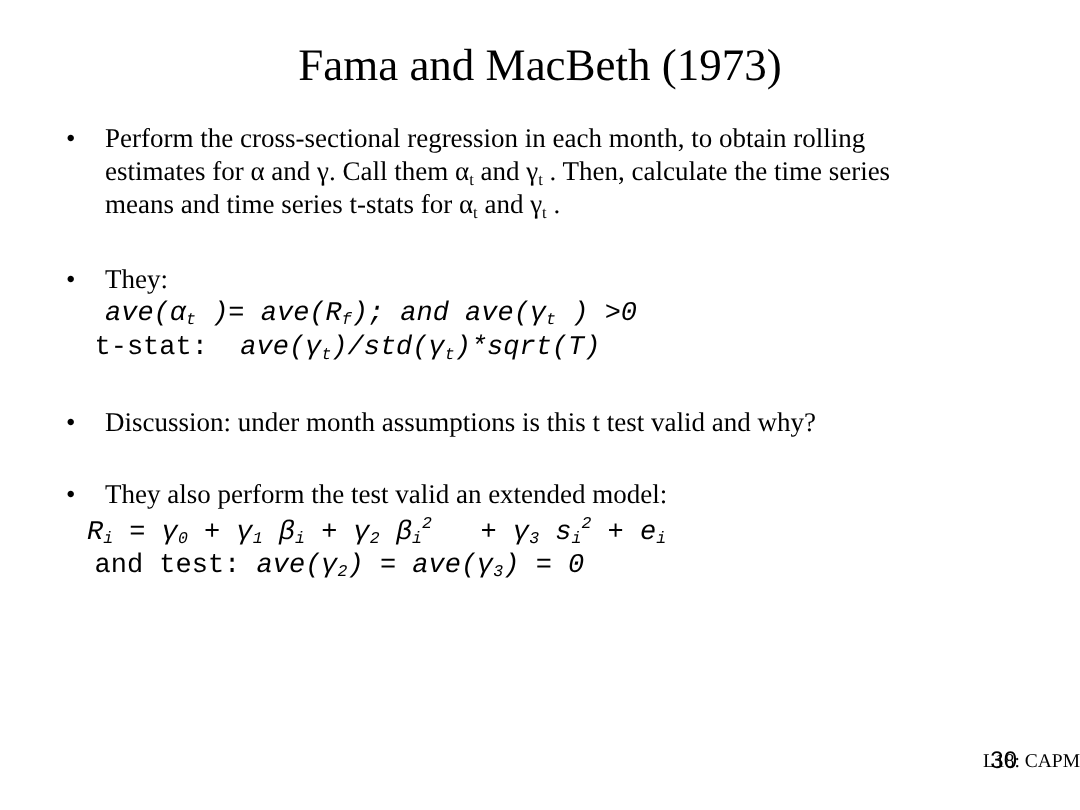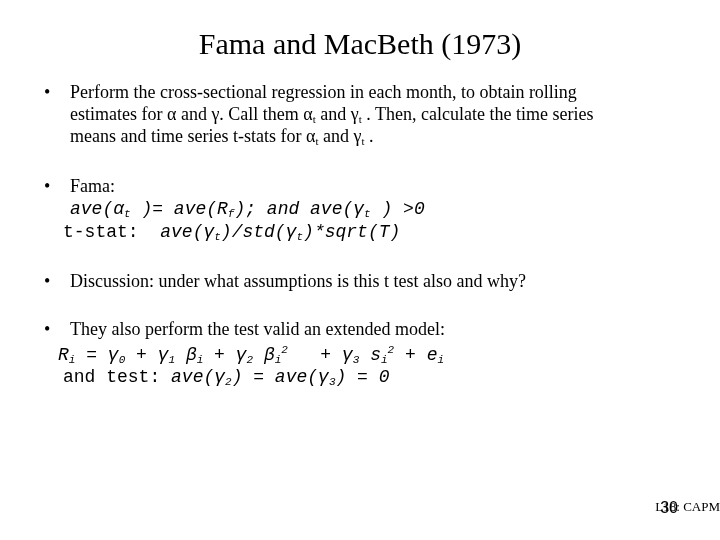--- a/index.html
+++ b/index.html
@@ -34,26 +34,26 @@
 <body>
 
 <div class="title">Fama and MacBeth (1973)</div>
 
 <div class="bullet" style="top:81px">•</div>
 <div class="btext" style="top:81px">Perform the cross-sectional regression in each month, to obtain rolling</div>
 <div class="btext" style="top:103px">estimates for α and γ. Call them α<sub>t</sub> and γ<sub>t</sub> . Then, calculate the time series</div>
 <div class="btext" style="top:125px">means and time series t-stats for α<sub>t</sub> and γ<sub>t</sub> .</div>
 
 <div class="bullet" style="top:175px">•</div>
-<div class="btext" style="top:175px">Fama:</div>
+<div class="btext" style="top:175px">They:</div>
 <div class="line" style="left:70px; top:198px"><i>ave(α<sub>t</sub> )= ave(R<sub>f</sub>); and ave(γ<sub>t</sub> ) &gt;0</i></div>
 <div class="line" style="left:63px; top:221px"><span>t-stat:</span>&nbsp; <i>ave(γ<sub>t</sub>)/std(γ<sub>t</sub>)*sqrt(T)</i></div>
 
 <div class="bullet" style="top:270px">•</div>
-<div class="btext" style="top:270px">Discussion: under what assumptions is this t test also and why?</div>
+<div class="btext" style="top:270px">Discussion: under month assumptions is this t test valid and why?</div>
 
 <div class="bullet" style="top:318px">•</div>
 <div class="btext" style="top:318px">They also perform the test valid an extended model:</div>
 <div class="line" style="left:58px; top:344px"><i>R<sub>i</sub></i> = <i>γ<sub>0</sub></i> + <i>γ<sub>1</sub> β<sub>i</sub></i> + <i>γ<sub>2</sub> β<sub>i</sub><sup>2</sup></i> &nbsp; + <i>γ<sub>3</sub> s<sub>i</sub><sup>2</sup></i> + <i>e<sub>i</sub></i></div>
 <div class="line" style="left:63px; top:366px"><span>and test:</span> <i>ave(γ<sub>2</sub>) = ave(γ<sub>3</sub>) = 0</i></div>
 
 <div class="footer-center">L18: CAPM</div>
 <div class="footer-num">30</div>
 
 </body></html>

